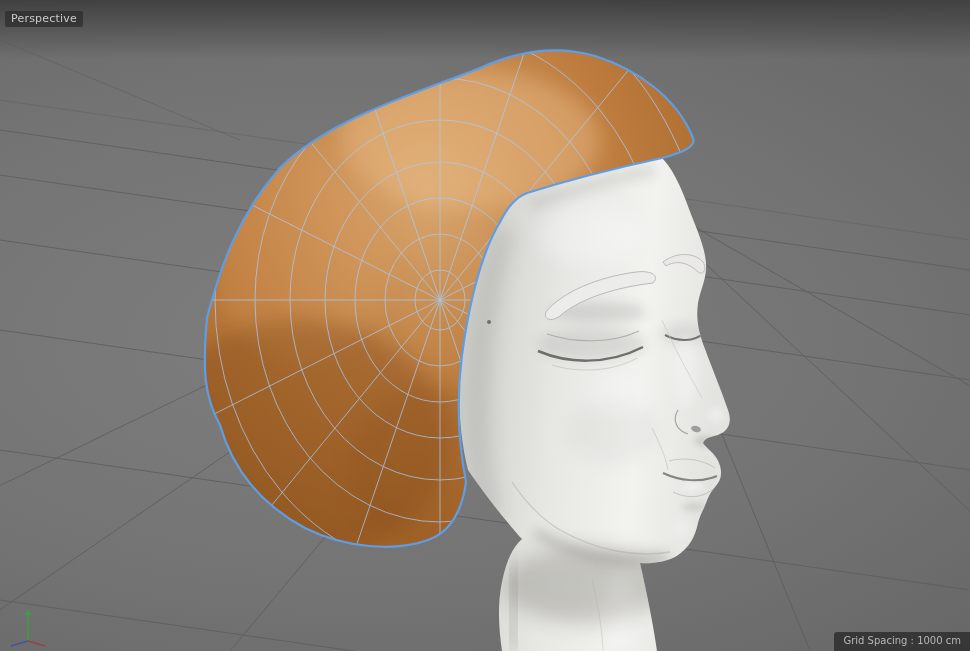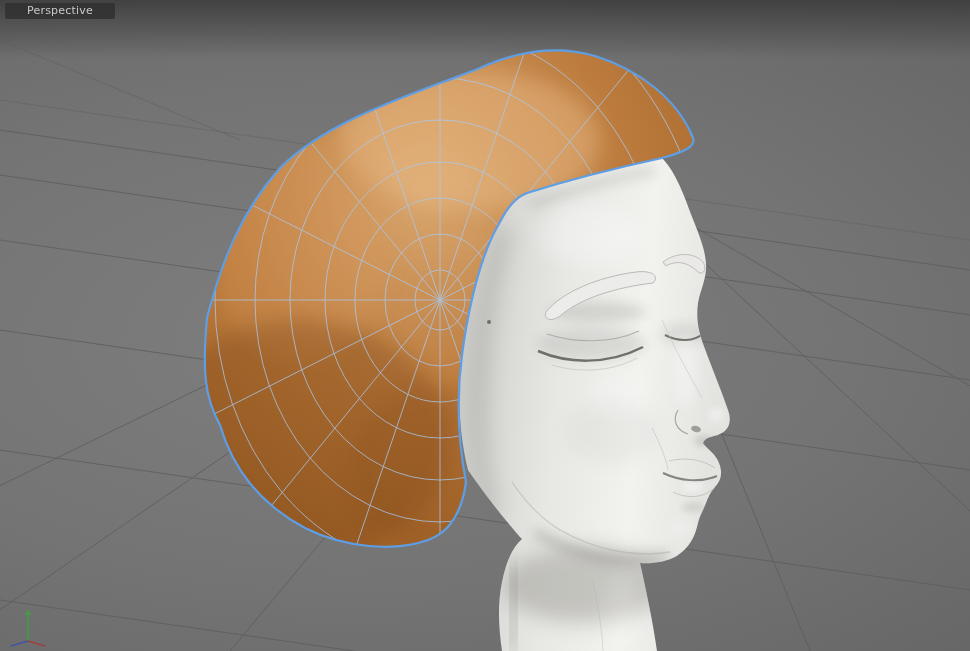--- a/index.html
+++ b/index.html
@@ -5,23 +5,23 @@
   html,body{margin:0;padding:0;background:#2b2b2b;}
   .viewport{
     position:relative;width:970px;height:651px;overflow:hidden;
     background:
       linear-gradient(180deg, rgba(58,58,58,.85) 0%, rgba(64,64,64,0) 9%),
       radial-gradient(130% 95% at 36% 52%, #7e7e7e 0%, #747474 40%, #656565 75%, #565656 100%);
     font-family:"DejaVu Sans", "Liberation Sans", sans-serif;
   }
   svg.scene{position:absolute;left:0;top:0;}
   .cam-label{
-    position:absolute;top:3px;left:5px;z-index:5;
+    position:absolute;top:11px;left:5px;z-index:5;
     font-size:11px;line-height:13px;color:#c9c9c9;
-    background:rgba(46,46,46,.78);padding:1px 22px 2px;border-radius:2px;
+    background:rgba(46,46,46,.78);padding:1px 6px 2px;border-radius:2px;
     letter-spacing:.2px;user-select:none;
   }
   .status{
     position:absolute;right:0;bottom:0;z-index:5;
     font-size:10px;line-height:12px;color:#b7b7b7;
     background:rgba(52,52,52,.93);padding:3px 9px 4px;border-top-left-radius:3px;
     user-select:none;
   }
   .gizmo{position:absolute;left:6px;bottom:2px;z-index:5;}
 </style>
@@ -175,14 +175,15 @@
     </g>
   </svg>
 
   <svg class="gizmo" width="44" height="44" viewBox="0 0 44 44">
     <line x1="22" y1="36" x2="22" y2="8" stroke="#3f9e3f" stroke-width="1.6"></line>
     <path d="M22,4 L19,10 L25,10 Z" fill="#3f9e3f"></path>
     <line x1="22" y1="36" x2="39" y2="41" stroke="#9e4040" stroke-width="1.6"></line>
     <line x1="22" y1="36" x2="5" y2="41" stroke="#4055a0" stroke-width="1.6"></line>
   </svg>
 
+  <div class="status">Grid Spacing : 1000 cm</div>
 
 </div>
 
 </body></html>

